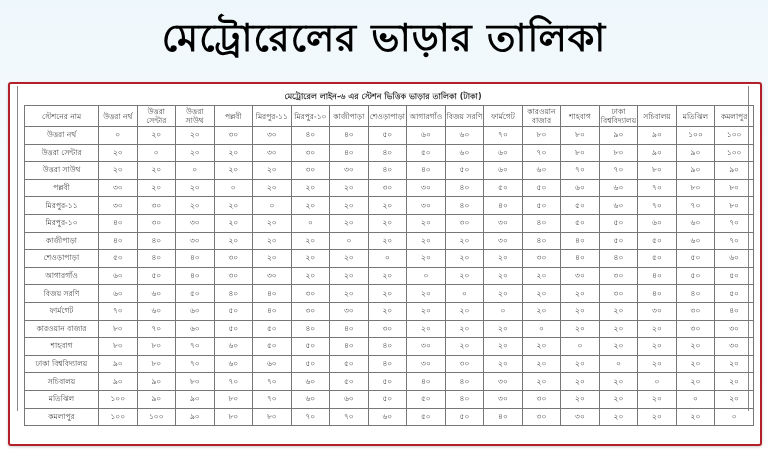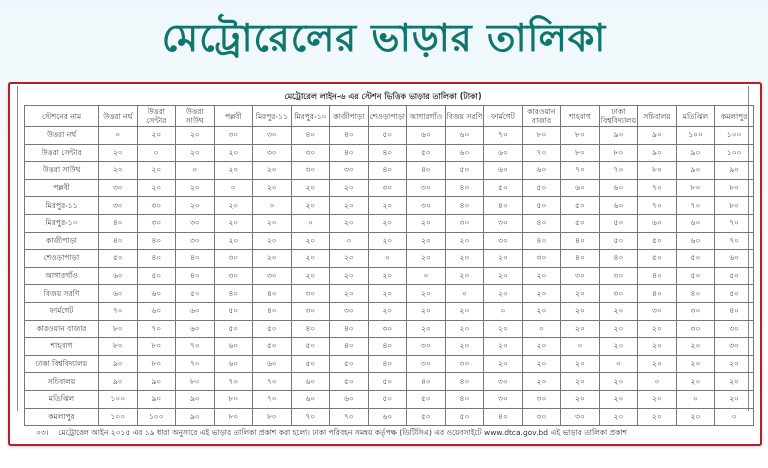--- a/index.html
+++ b/index.html
@@ -1,17 +1,17 @@
 <!DOCTYPE html>
 <html><head>
 <meta charset="utf-8">
 <style>
   html,body{margin:0;padding:0;}
   body{width:768px;height:468px;overflow:hidden;background:linear-gradient(180deg,#eef7fb 0%,#f6fbfd 30%,#ffffff 100%);font-family:"DejaVu Sans",sans-serif;position:relative;}
-  .title{position:absolute;left:0;top:8px;width:768px;text-align:center;font-size:38px;font-weight:bold;color:#0f766e;letter-spacing:1px;}
+  .title{position:absolute;left:0;top:8px;width:768px;text-align:center;font-size:38px;font-weight:bold;color:#000000;letter-spacing:1px;}
   .frame{position:absolute;left:8px;top:82px;width:750px;height:360px;border:2px solid #b3202a;border-radius:3px;background:#fff;box-shadow:0 1px 3px rgba(0,0,0,.2);}
   .inner{position:absolute;left:7px;top:2px;width:730px;height:325px;border-left:1px solid #888;border-right:1px solid #888;}
   .caption{position:absolute;left:0;top:4px;width:730px;text-align:center;font-size:8px;color:#333;font-weight:bold;}
   table{position:absolute;left:0;top:19px;width:730px;border-collapse:collapse;table-layout:fixed;margin-left:6px;}
   th,td{border:1px solid #777;font-size:7.5px;color:#444;text-align:center;padding:0;overflow:hidden;white-space:nowrap;}
   th{height:20px;font-weight:normal;line-height:9px;white-space:normal;}
   td{height:16.6px;}
   td.name{font-size:7.5px;}
   .footer{position:absolute;left:26px;top:343px;font-size:7.5px;color:#333;white-space:nowrap;}
   .footer .num{margin-right:10px;}
@@ -404,16 +404,13 @@
             <td>৩০</td>
             <td>৩০</td>
             <td>২০</td>
             <td>২০</td>
             <td>২০</td>
             <td>০</td>
           </tr>
         </tbody>
     </table>
   </div>
-  <div class="footer">
-    <span class="num">০৩।</span><span>মেট্রোরেল আইন ২০১৫ এর ১৯ ধারা অনুসারে এই ভাড়ার তালিকা প্রকাশ করা হলো। ঢাকা পরিবহন সমন্বয় কর্তৃপক্ষ (ডিটিসিএ) এর ওয়েবসাইটে www.dtca.gov.bd এই ভাড়ার তালিকা প্রকাশ</span>
-  </div>
 </div>
 
 </body></html>

